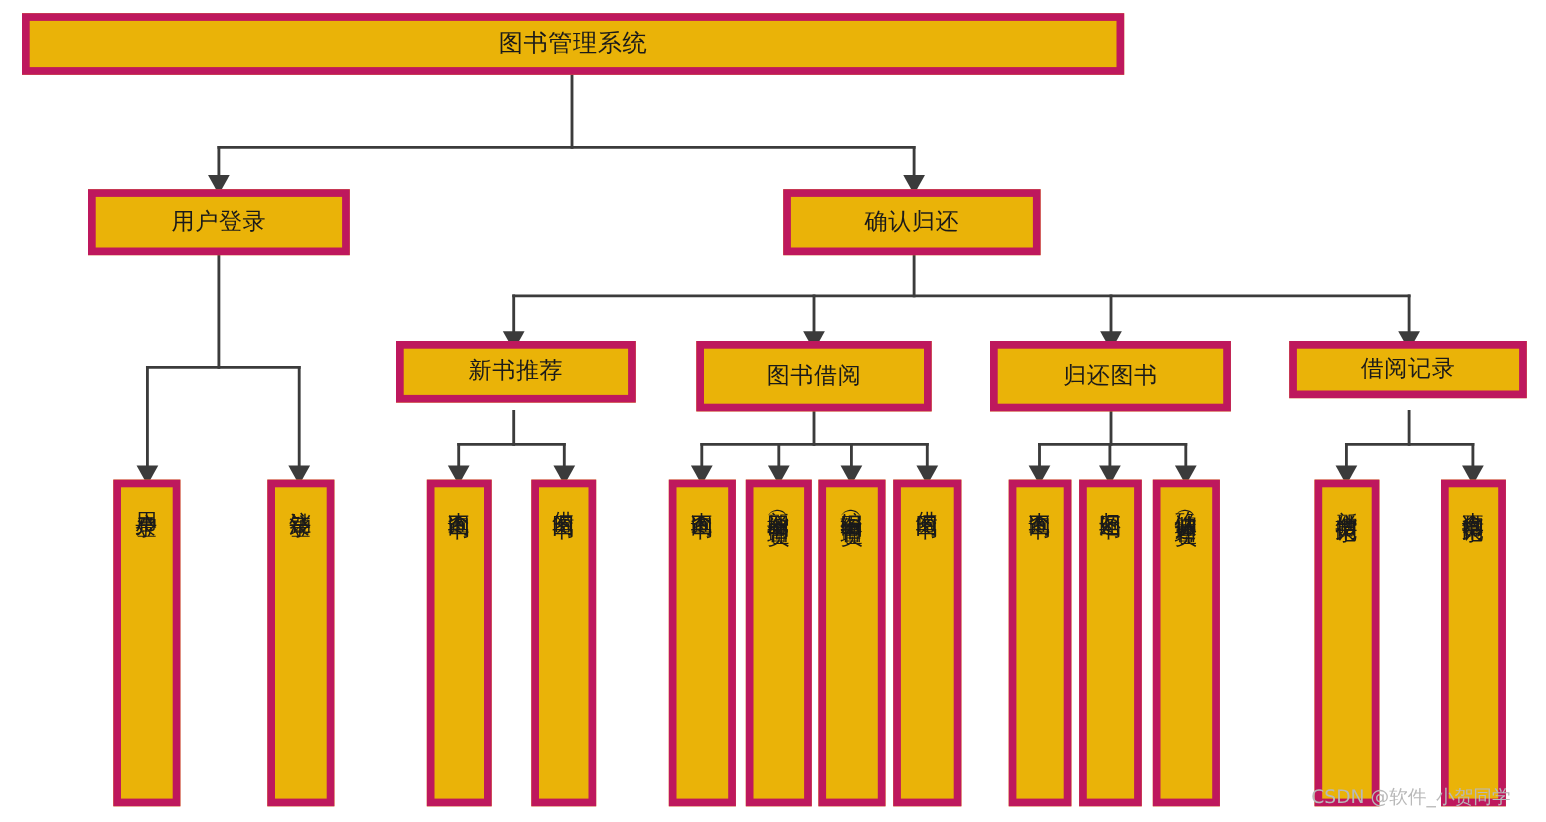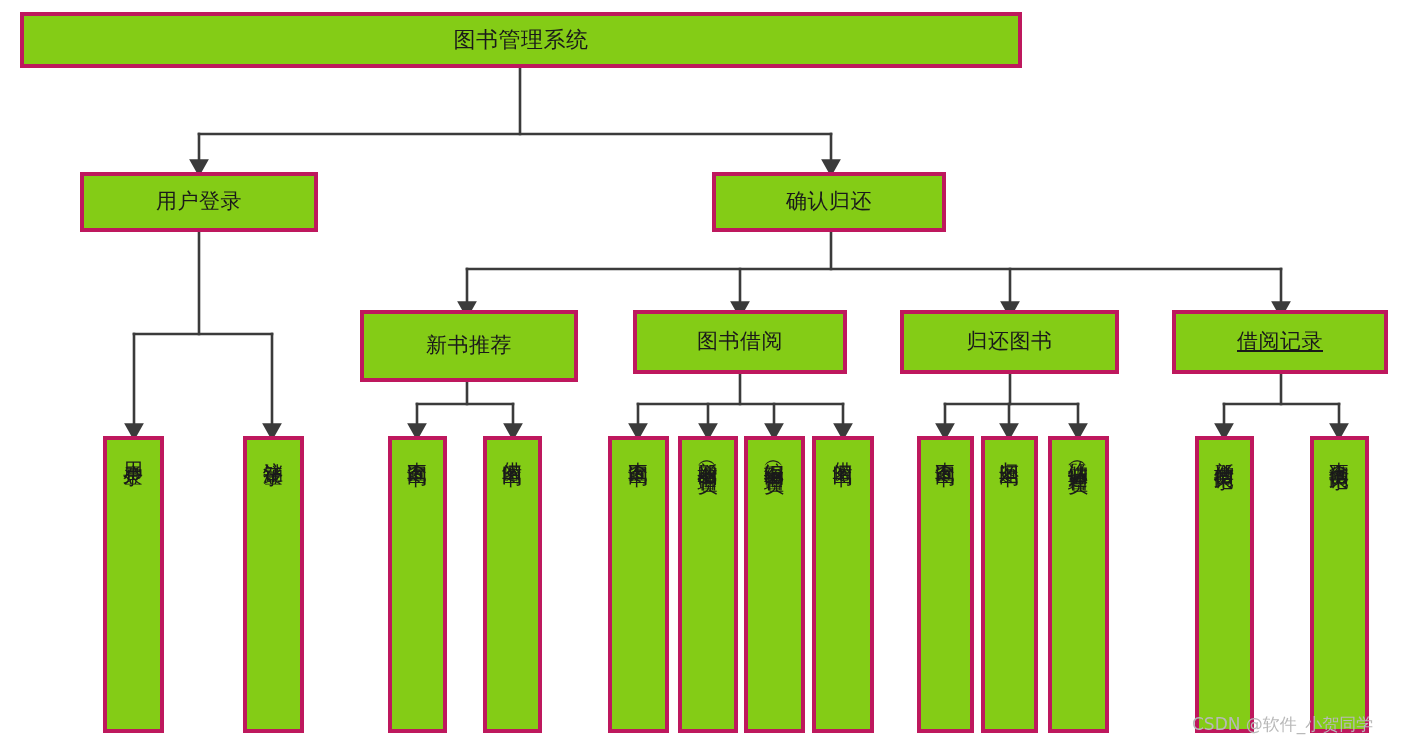--- a/index.html
+++ b/index.html
@@ -21,22 +21,22 @@
   #edge-layer {
     position: absolute;
     left: 0;
     top: 0;
     width: 1405px;
     height: 747px;
   }
   .node {
     position: absolute;
     box-sizing: border-box;
-    background: #84cc16;
-    border: 4px solid #be185d;
+    background: #eab308;
+    border: 7px solid #be185d;
     display: flex;
     align-items: center;
     justify-content: center;
     text-align: center;
     color: #1a1a1a;
     z-index: 2;
   }
   .node-label {
     display: block;
     line-height: 1.12;
@@ -130,30 +130,30 @@
     <span class="node-label">图书管理系统</span>
   </div>
 
   <div class="node horizontal" style="left:80px; top:172px; width:238px; height:60px;">
     <span class="node-label">用户登录</span>
   </div>
   <div class="node horizontal" style="left:712px; top:172px; width:234px; height:60px;">
     <span class="node-label">确认归还</span>
   </div>
 
-  <div class="node horizontal" style="left:360px; top:310px; width:218px; height:72px;">
+  <div class="node horizontal" style="left:360px; top:310px; width:218px; height:56px;">
     <span class="node-label">新书推荐</span>
   </div>
   <div class="node horizontal" style="left:633px; top:310px; width:214px; height:64px;">
     <span class="node-label">图书借阅</span>
   </div>
   <div class="node horizontal" style="left:900px; top:310px; width:219px; height:64px;">
     <span class="node-label">归还图书</span>
   </div>
-  <div class="node horizontal" style="left:1172px; top:310px; width:216px; height:64px;text-decoration:underline;">
+  <div class="node horizontal" style="left:1172px; top:310px; width:216px; height:52px;">
     <span class="node-label">借阅记录</span>
   </div>
 
   <div class="node vertical" style="left:103px; top:436px; width:61px; height:297px;">
     <span class="node-label">用户登录</span>
   </div>
   <div class="node vertical" style="left:243px; top:436px; width:61px; height:297px;">
     <span class="node-label">注销登录</span>
   </div>
 

